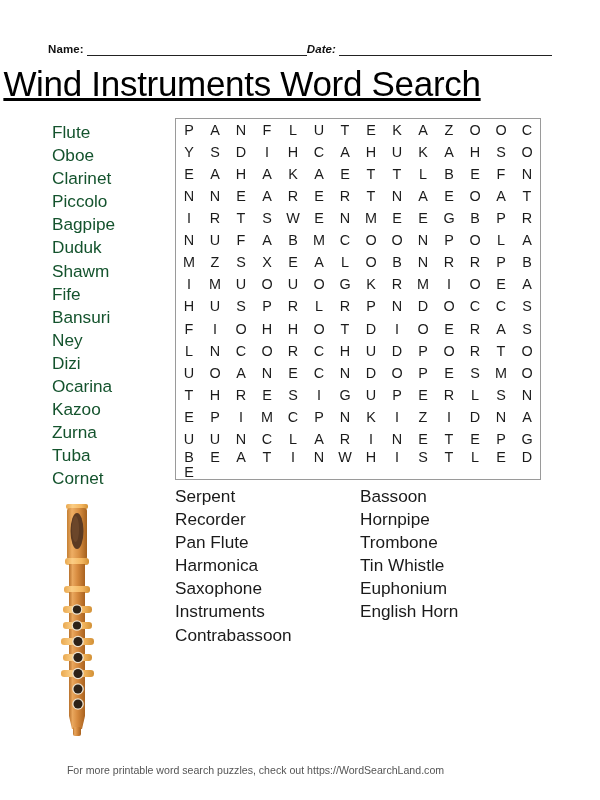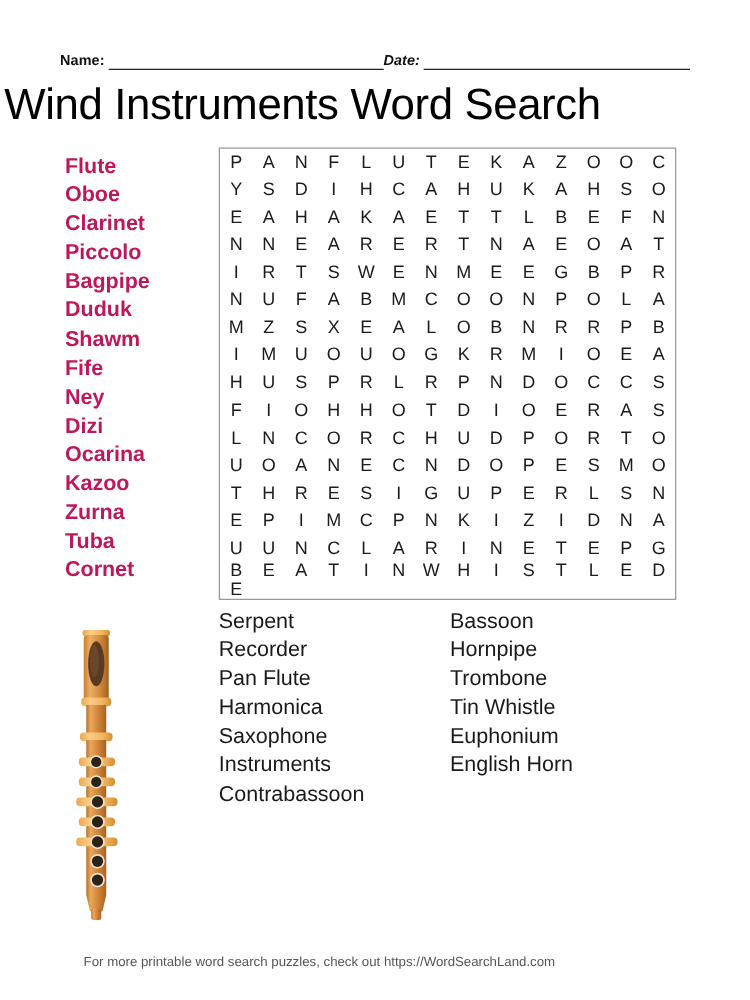--- a/index.html
+++ b/index.html
@@ -51,35 +51,35 @@
     position: absolute;
     left: 0;
     top: 62px;
     width: 484px;
     text-align: center;
     font-size: 35px;
     font-weight: normal;
     letter-spacing: -0.3px;
     line-height: 44px;
     color: #000000;
+    text-decoration: underline;
   }
 
   
   .left-words {
     position: absolute;
     left: 52px;
     top: 121px;
     width: 115px;
   }
   .left-words .w {
     font-size: 17.2px;
     line-height: 23.1px;
-    color: #be185d;
+    color: #14532d;
     white-space: nowrap;
-    font-weight: bold;
   }
 
   
   .grid-box {
     position: absolute;
     left: 175px;
     top: 118px;
     width: 366px;
     height: 362px;
     border: 1.6px solid #9a9a9a;
@@ -159,20 +159,21 @@
 
 <div class="left-words">
     <div class="w">Flute</div>
     <div class="w">Oboe</div>
     <div class="w">Clarinet</div>
     <div class="w">Piccolo</div>
     <div class="w">Bagpipe</div>
     <div class="w">Duduk</div>
     <div class="w">Shawm</div>
     <div class="w">Fife</div>
+    <div class="w">Bansuri</div>
     <div class="w">Ney</div>
     <div class="w">Dizi</div>
     <div class="w">Ocarina</div>
     <div class="w">Kazoo</div>
     <div class="w">Zurna</div>
     <div class="w">Tuba</div>
     <div class="w">Cornet</div>
   </div>
 
 <div class="grid-box">

